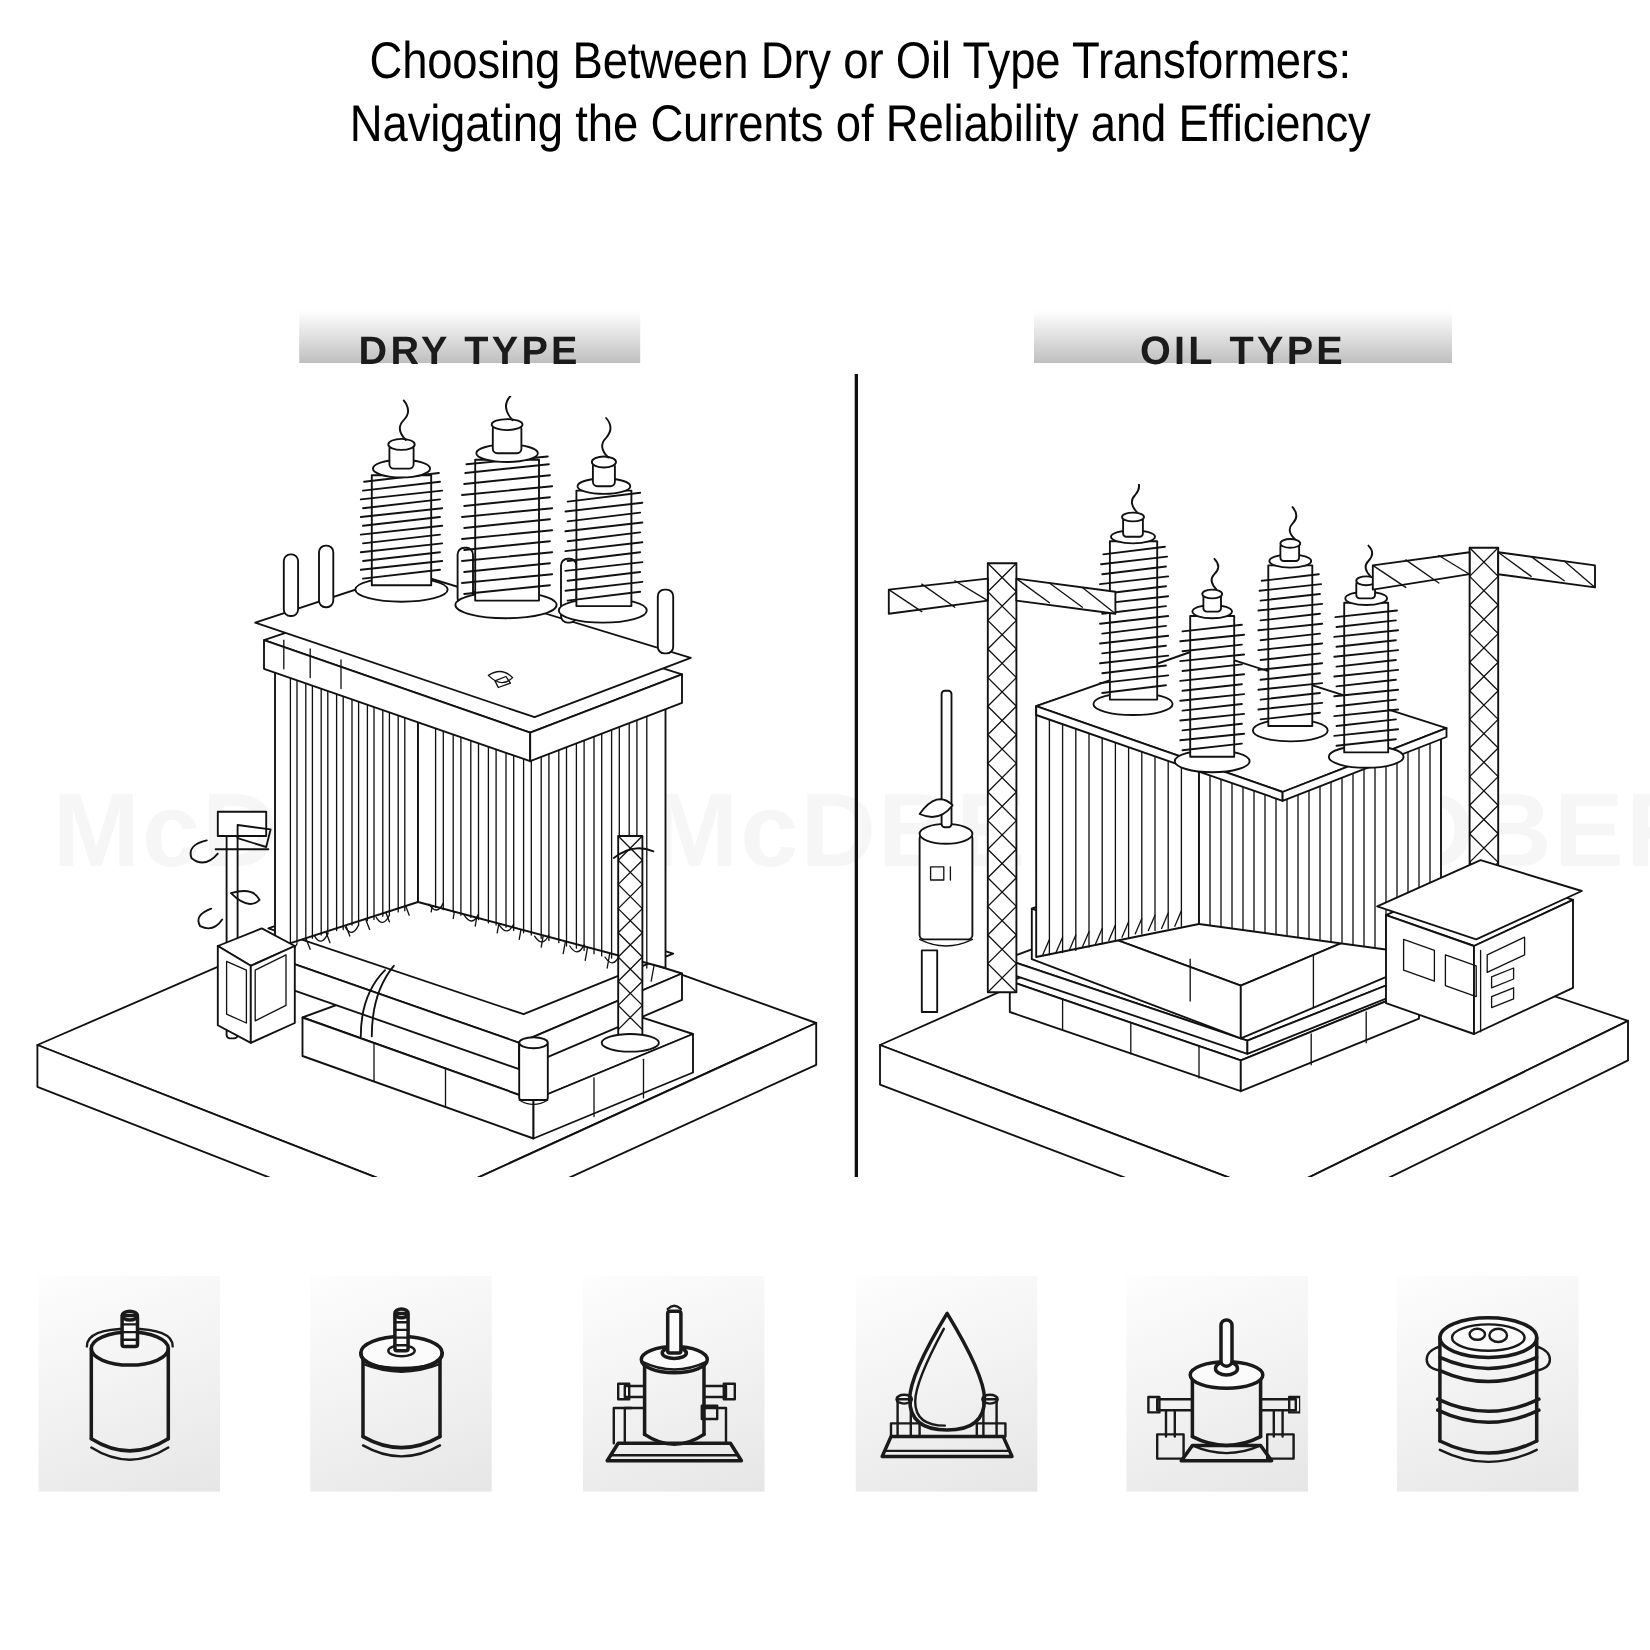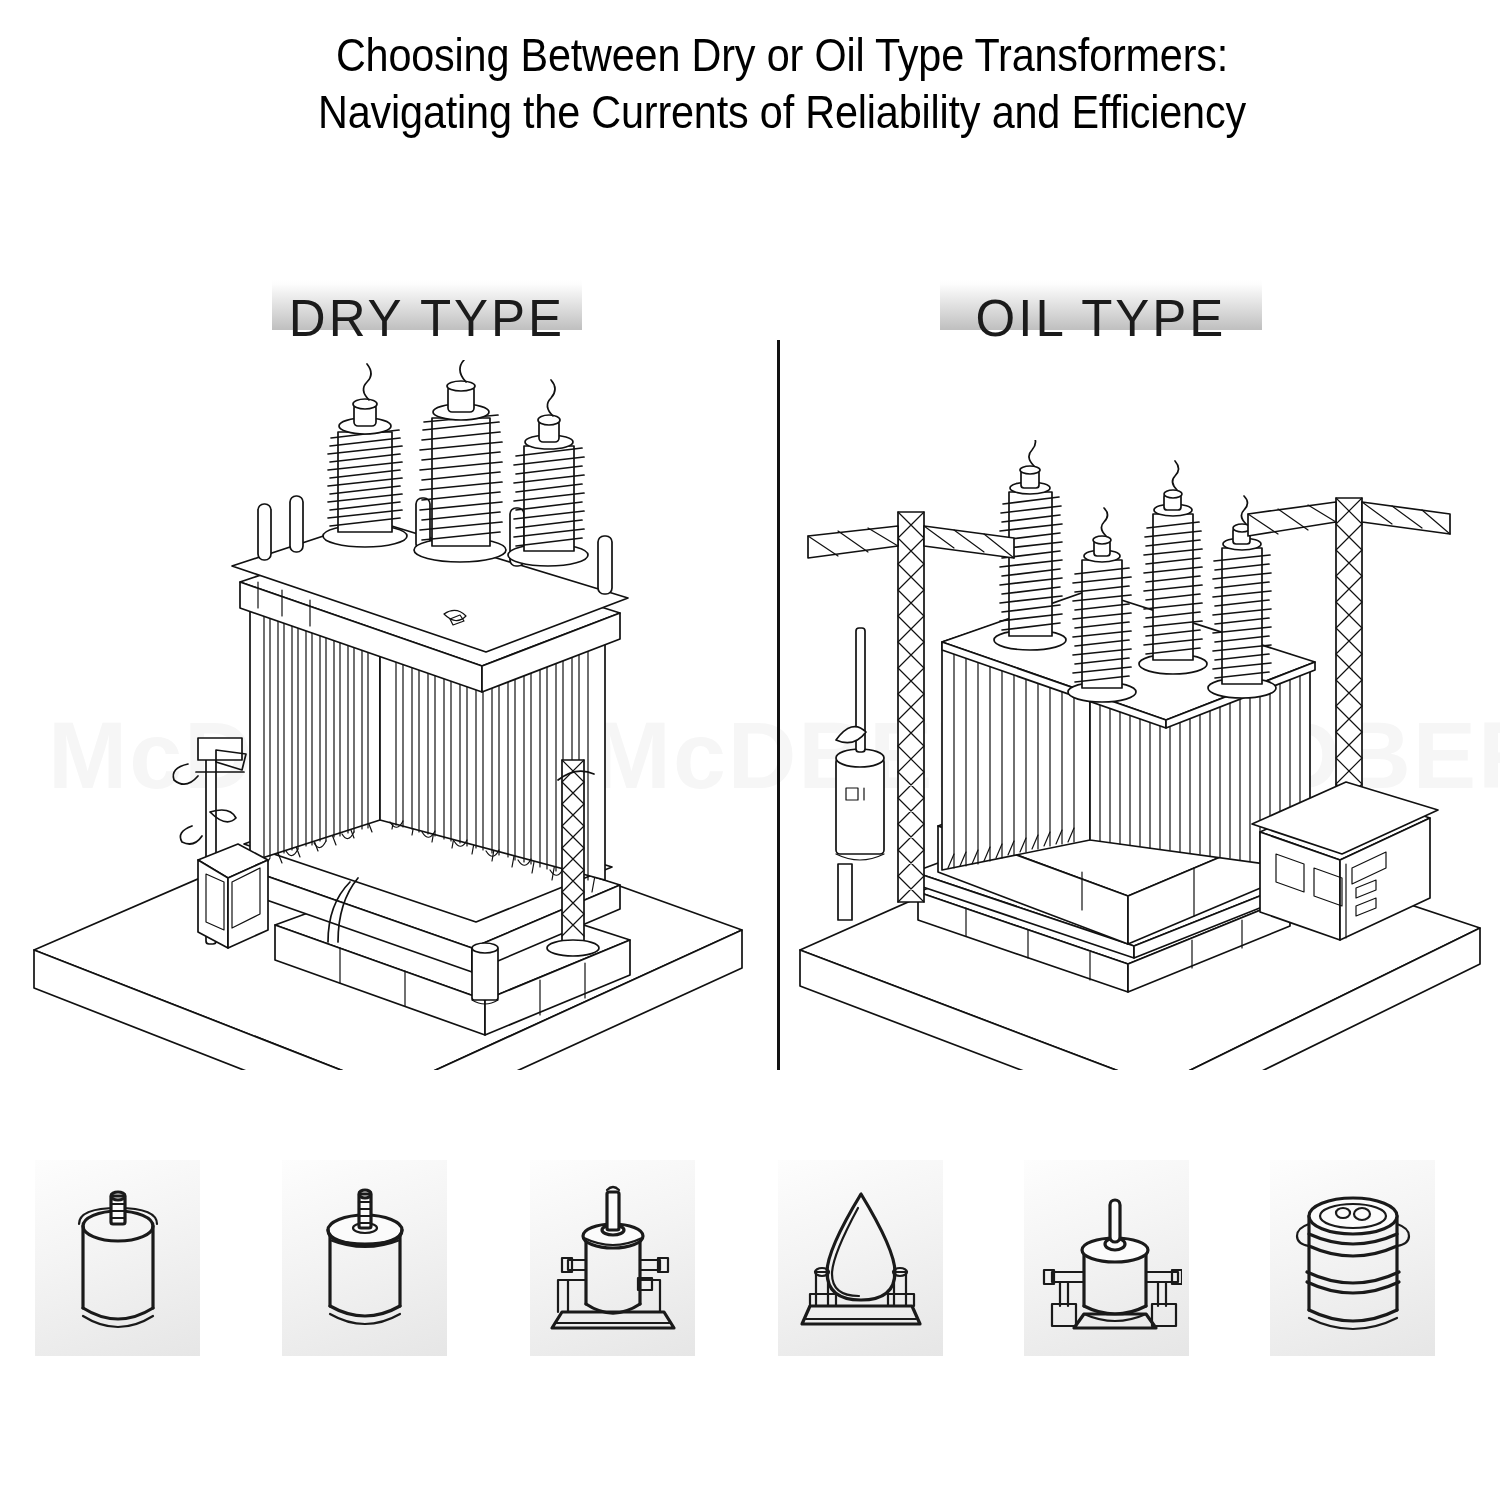--- a/index.html
+++ b/index.html
@@ -65,29 +65,29 @@
   .type-label {
     position: absolute;
     height: 50px;
     display: flex;
     align-items: center;
     justify-content: center;
     background: linear-gradient(to bottom, #ffffff 0%, #fdfdfd 8%, #d9d9d9 62%, #bfbfbf 100%);
     z-index: 6;
   }
   .type-label span {
-    font-size: 51px;
-    font-weight: 400;
+    font-size: 36px;
+    font-weight: 700;
     letter-spacing: 3px;
     color: #1b1b1b;
     font-family: "Liberation Sans", sans-serif;
     margin-top: 27px;
   }
   #label-dry  { left: 272px;  top: 280px; width: 310px; }
-  #label-oil  { left: 940px;  top: 280px; width: 322px; }
+  #label-oil  { left: 940px;  top: 280px; width: 380px; }
 
   
   #divider {
     position: absolute;
     left: 777px;
     top: 340px;
     width: 3px;
     height: 730px;
     background: #111;
     z-index: 5;

